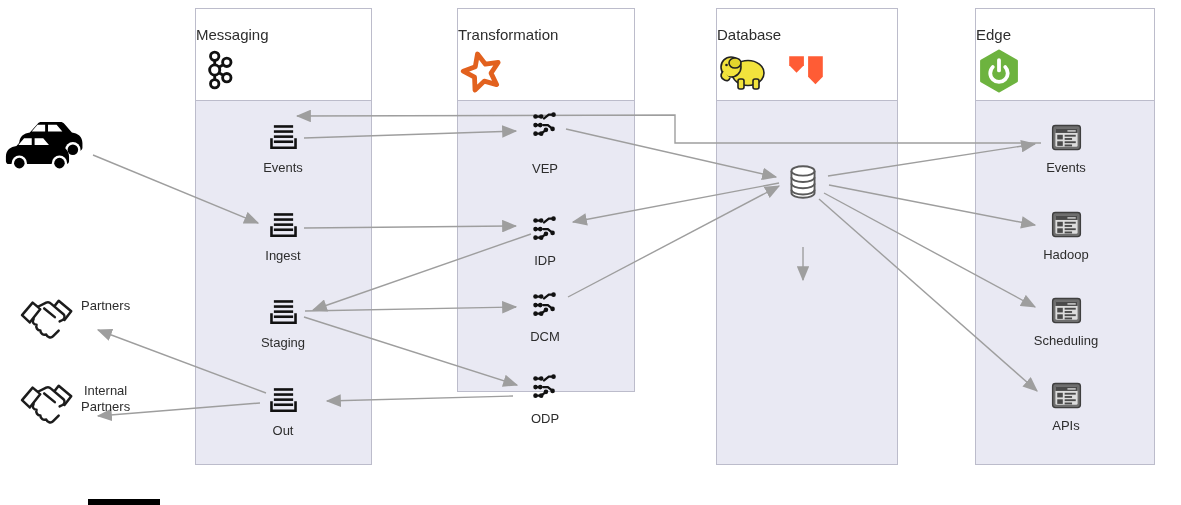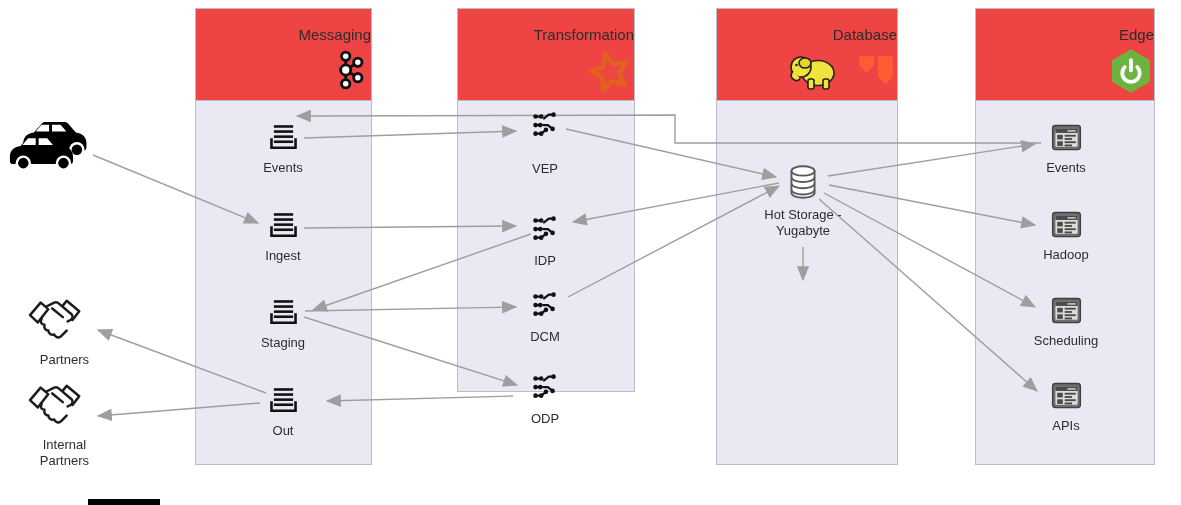--- a/index.html
+++ b/index.html
@@ -1,26 +1,26 @@
 <!DOCTYPE html>
 <html><head>
 <meta charset="utf-8">
 <style>
   html,body{margin:0;padding:0;background:#fff;}
   .canvas{position:relative;width:1181px;height:505px;background:#fff;overflow:hidden;
           font-family:"Liberation Sans",sans-serif;color:#2d2d2d;}
   .column{position:absolute;box-sizing:border-box;border:1px solid #bcbccb;background:#e9e9f3;z-index:1;}
-  .column-header{position:absolute;top:0;left:0;right:0;background:#ef4444;border-bottom:1px solid #bcbccb;
-                 display:flex;flex-direction:column;align-items:flex-end;box-sizing:border-box;}
+  .column-header{position:absolute;top:0;left:0;right:0;background:#ffffff;border-bottom:1px solid #bcbccb;
+                 display:flex;flex-direction:column;align-items:flex-start;box-sizing:border-box;}
   .column-title{margin-top:17px;font-size:15px;color:#2d2d2d;}
   .header-icons{display:flex;align-items:center;gap:16px;margin-top:5px;}
   .node{position:absolute;width:130px;display:flex;flex-direction:column;align-items:center;z-index:10;}
   .node-icon{display:flex;align-items:center;justify-content:center;}
   .node-label{margin-top:3px;font-size:13px;line-height:1.25;text-align:center;white-space:pre-line;color:#2d2d2d;}
-  .external{position:absolute;display:flex;flex-direction:column;align-items:flex-end;z-index:10;}
+  .external{position:absolute;display:flex;flex-direction:row;align-items:flex-start;z-index:10;}
   .external .node-label{margin-top:5px;}
   svg.edge-layer{position:absolute;left:0;top:0;z-index:5;}
   .artifact{position:absolute;background:#000;z-index:20;}
 </style>
 </head>
 <body>
 
 <div class="canvas" id="canvas" style="width: 1181px; height: 505px;">
     <div class="column" style="left: 195px; top: 8px; width: 177px; height: 457px;">
       <div class="column-header" style="height: 92px;">
@@ -282,22 +282,20 @@
         <svg viewBox="0 0 40 40" width="42" height="42">
           <g stroke="#5a5a5a" stroke-width="1.8" fill="#fff">
             <path d="M9,8.5 v21 a11,4.5 0 0 0 22,0 v-21"></path>
             <ellipse cx="20" cy="8.5" rx="11" ry="4.5"></ellipse>
             <path d="M9,14.5 a11,4.5 0 0 0 22,0" fill="none"></path>
             <path d="M9,20.5 a11,4.5 0 0 0 22,0" fill="none"></path>
             <path d="M9,26.5 a11,4.5 0 0 0 22,0" fill="none"></path>
           </g>
         </svg>
       </span>
-      <div class="node-label">Hot Storage -
-Yugabyte</div>
     </div>
     <div class="node" style="left: 1001px; top: 120px;">
       <span class="node-icon">
         <svg viewBox="0 0 40 40" width="37" height="37">
           <rect x="5" y="6" width="30" height="26" rx="3" fill="#6e6e6e" stroke="#3f3f3f" stroke-width="1.5"></rect>
           <rect x="8" y="9" width="24" height="20" rx="1.5" fill="#dcdcdc"></rect>
           <rect x="8" y="9" width="24" height="5" fill="#4a4a4a"></rect>
           <rect x="21" y="11" width="9" height="1.6" fill="#cfcfcf"></rect>
           <rect x="10" y="16" width="6" height="5" fill="#4a4a4a"></rect>
           <rect x="10" y="23" width="6" height="5" fill="#4a4a4a"></rect>

